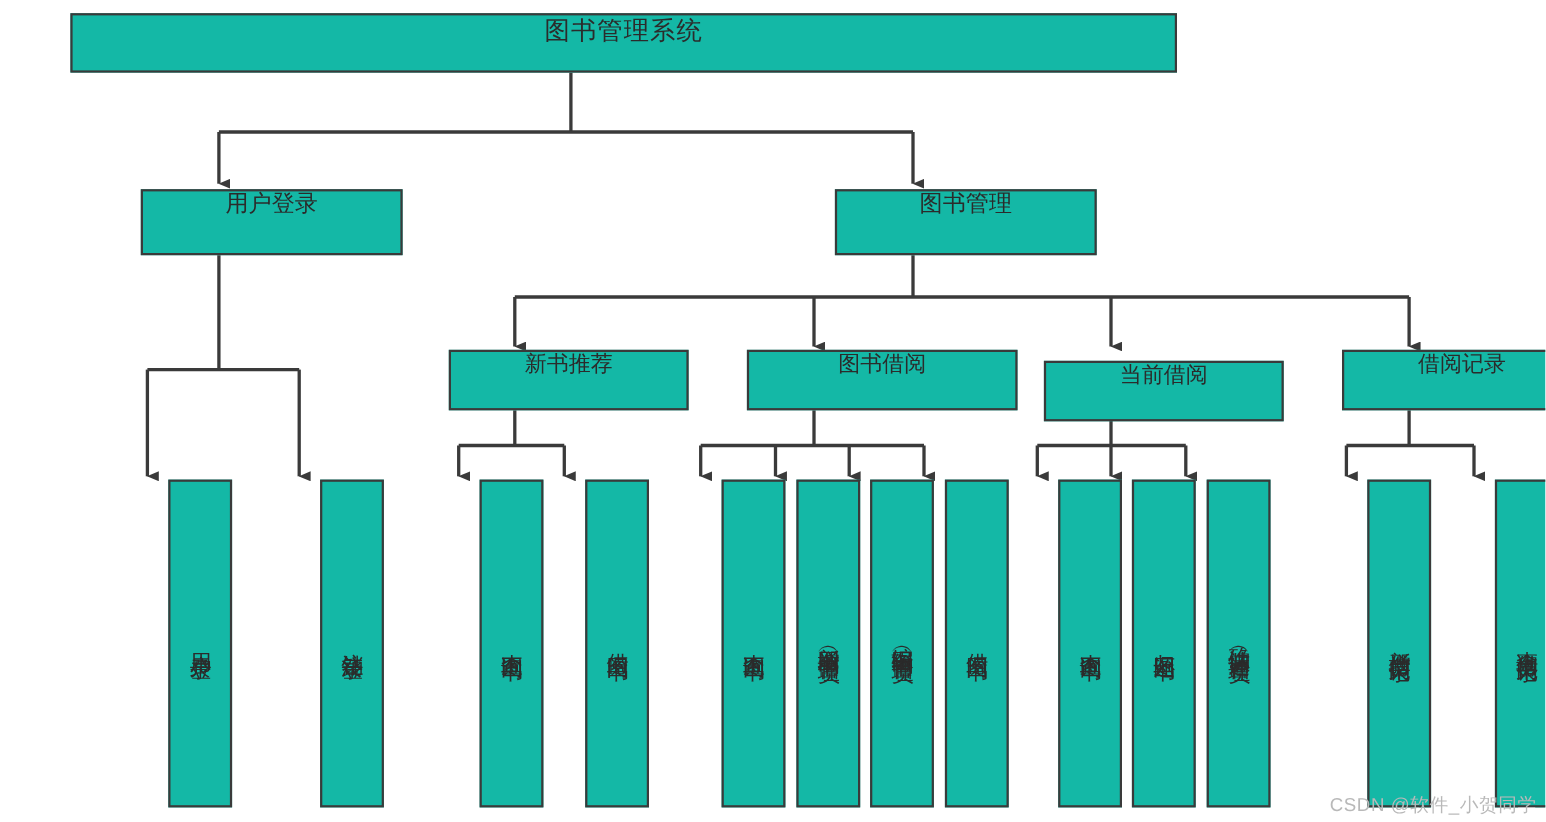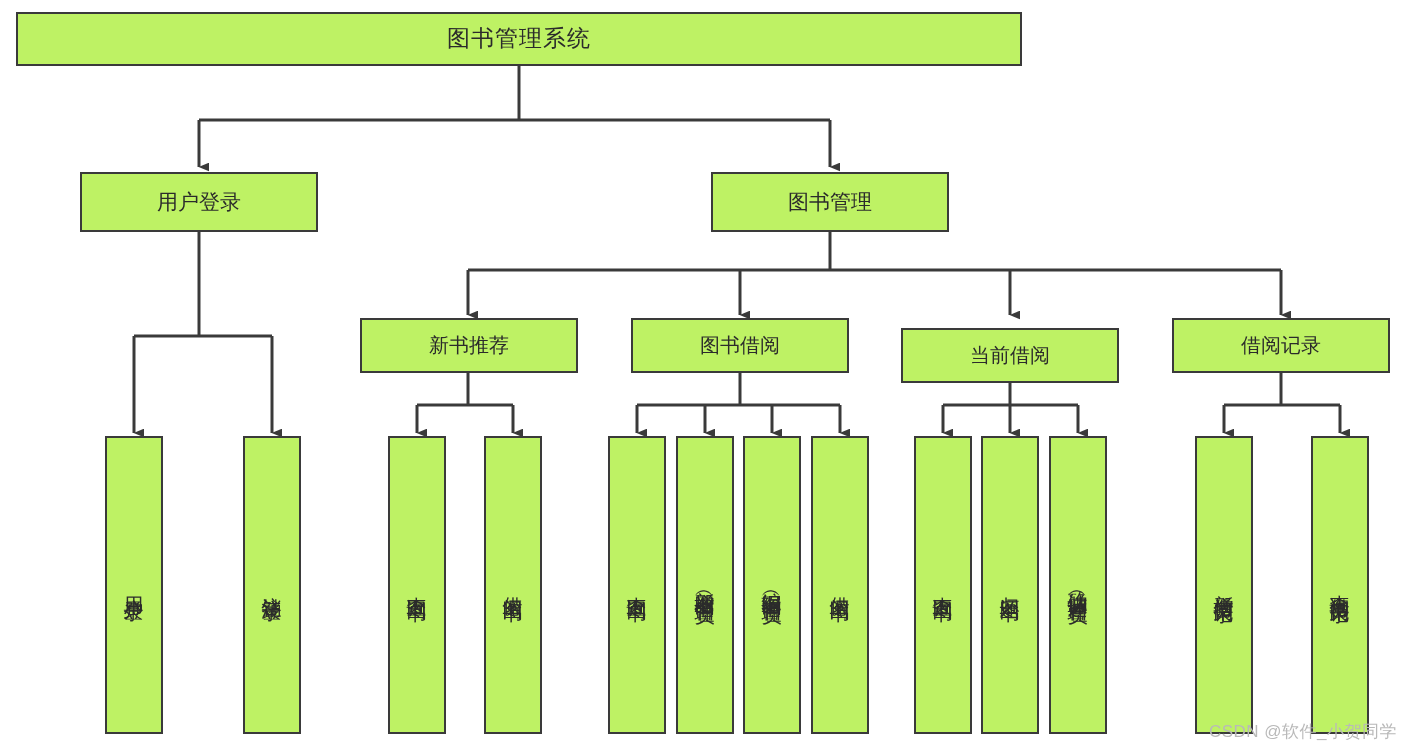--- a/index.html
+++ b/index.html
@@ -12,26 +12,26 @@
     width:1405px;
     height:747px;
     background:#ffffff;
     overflow:hidden;
   }
   #wires{position:absolute;left:0;top:0;width:1405px;height:747px;}
 
   .node{
     position:absolute;
     box-sizing:border-box;
-    background:#bef264;
+    background:#14b8a6;
     border:2px solid #3a3a3a;
     display:flex;
-    align-items:center;
     justify-content:center;
     color:#2b2b2b;
+    margin-left:48px;
   }
   .node .lbl{
     display:block;
     text-align:center;
     line-height:1.18;
     white-space:nowrap;
   }
 
   
   .root{font-size:23px;}
@@ -127,21 +127,21 @@
   </div>
 
   <div class="node group" style="left:360px;top:318px;width:218px;height:55px;">
     <span class="lbl">新书推荐</span>
   </div>
 
   <div class="node branch" style="left:711px;top:172px;width:238px;height:60px;">
     <span class="lbl">图书管理</span>
   </div>
 
-  <div class="node group" style="left:631px;top:318px;width:218px;height:55px;">
+  <div class="node group" style="left:631px;top:318px;width:246px;height:55px;">
     <span class="lbl">图书借阅</span>
   </div>
 
   <div class="node group" style="left:901px;top:328px;width:218px;height:55px;">
     <span class="lbl">当前借阅</span>
   </div>
 
   <div class="node group" style="left:1172px;top:318px;width:218px;height:55px;">
     <span class="lbl">借阅记录</span>
   </div>

